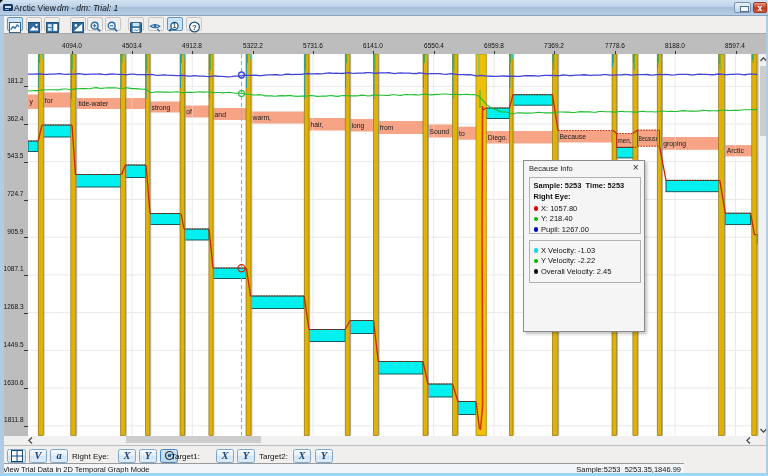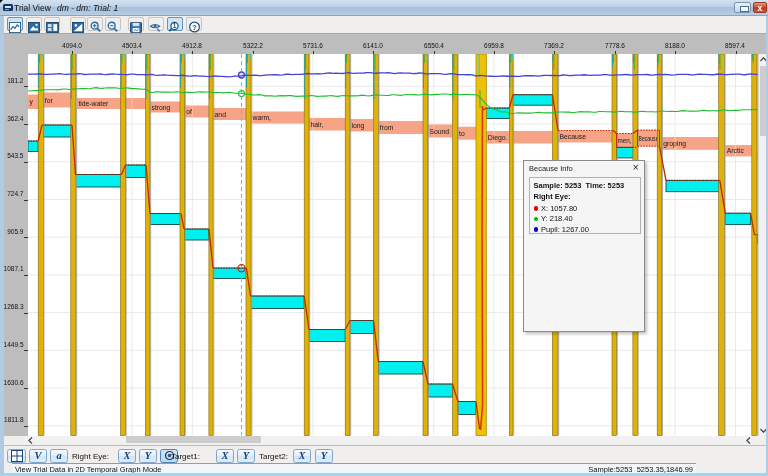--- a/index.html
+++ b/index.html
@@ -27,39 +27,39 @@
 #vsb { position:absolute; left:757.5px; top:54px; width:9px; height:381.5px; background:#f1f1f1; border-left:1px solid #d5d5d5; }
 #vsb .th { position:absolute; left:1.5px; top:12px; width:6px; height:70px; background:#cdcdcd; }
 #hsb { position:absolute; left:24px; top:435.8px; width:734px; height:8px; background:#f1f1f1; }
 #hsb .th { position:absolute; left:102px; top:0.5px; width:135px; height:7px; background:#cdcdcd; }
 #btbar { position:absolute; left:0; top:444.5px; width:768px; height:18px; background:#f0efee; border-top:1px solid #bdbdbd; }
 .bbtn { position:absolute; top:3.5px; height:13.5px; border:1px solid #7da7cc; border-radius:2.5px;
   background:linear-gradient(#f7fafd,#e3eef9 48%,#d3e5f4 52%,#dfecf8); text-align:center;
   font-family:"Liberation Serif",serif; font-weight:bold; font-style:italic; font-size:10.5px; color:#16437a; line-height:12px; }
 .bbtn.bsel { background:linear-gradient(#cde3f6,#b8d7f0); border-color:#4a84b8; }
 .blab { position:absolute; top:6.5px; font-size:8px; color:#111; }
-#status { position:absolute; left:12px; top:462.5px; width:684px; height:10px; background:#f2f6f9; border-top:1px solid #9a9a9a; }
+#status { position:absolute; left:0; top:462.5px; width:684px; height:10px; background:#f2f6f9; border-top:1px solid #9a9a9a; }
 #status .l { position:absolute; left:3px; top:1.5px; font-size:7.5px; color:#111; }
 #status .r { position:absolute; right:3px; top:1.5px; font-size:7.5px; color:#111; }
 #bedge { position:absolute; left:0; top:472.5px; width:768px; height:3.5px; background:#9bd7f5; }
 #ledge { position:absolute; left:0; top:15.5px; width:3.5px; height:459px; background:#b0cbe4; }
 #redge { position:absolute; right:0; top:15.5px; width:2.5px; height:459px; background:#b0cbe4; }
 #popup { position:absolute; left:523px; top:159.5px; width:121.5px; height:172.5px; background:#f5f5f5;
   border:1px solid #8a8a8a; box-shadow:2px 2px 3px rgba(0,0,0,0.25); }
 .pbox { position:absolute; left:4.5px; width:112px; border:1px solid #b2b2b2; }
 .pb { position:absolute; left:4px; font-size:7.5px; font-weight:bold; color:#111; white-space:nowrap; }
 .pr { position:absolute; left:4px; font-size:7.5px; color:#111; white-space:nowrap; }
 .dot { display:inline-block; width:4.5px; height:4.5px; border-radius:50%; margin-right:3px; }
 </style></head>
 <body>
 <div id="win">
 <div id="title">
       <div style="position:absolute;left:0;top:0;width:0;height:0;border-left:3px solid #101010;border-bottom:3px solid transparent"></div>
       <div id="ticon"></div>
-      <div class="txt">Trial View</div>
+      <div class="txt">Arctic View</div>
       <div class="txt2">dm - dm: Trial: 1</div>
 <div class="wbtn" id="wrestore"></div>
       <div class="wbtn" id="wclose">x</div>
     </div>
 <div id="tbar">
       <div class="tbtn sel" style="left:6.5px"><svg width="12" height="11" viewBox="0 0 14 13">
           <rect x="0.5" y="0.5" width="13" height="12" fill="#fff" stroke="#1d4e77"></rect>
           <polyline points="2,9 4.5,5.5 7,7.5 9.5,3.5 12,5.5" fill="none" stroke="#2a6ca6" stroke-width="1.5"></polyline>
         </svg></div>
       <div class="tbtn" style="left:25.5px"><svg width="12" height="11" viewBox="0 0 14 13">
@@ -442,13 +442,18 @@
 <div id="popup">
  <div style="position:absolute;left:5px;top:3px;font-size:7.5px;color:#222">Because Info</div>
  <div style="position:absolute;right:5px;top:1px;font-size:10px;color:#222">×</div>
  <div class="pbox" style="top:16.5px;height:57px">
    <div class="pb" style="top:3px">Sample: 5253&nbsp;&nbsp;Time: 5253</div>
    <div class="pb" style="top:14px">Right Eye:</div>
    <div class="pr" style="top:25.5px"><span class="dot" style="background:#e00000"></span>X: 1057.80</div>
    <div class="pr" style="top:36px"><span class="dot" style="background:#00b400"></span>Y: 218.40</div>
    <div class="pr" style="top:46.5px"><span class="dot" style="background:#0000cc"></span>Pupil: 1267.00</div>
  </div>
+ <div class="pbox" style="top:79px;height:43px">
+   <div class="pr" style="top:5px"><span class="dot" style="background:#00dbe2"></span>X Velocity: -1.03</div>
+   <div class="pr" style="top:15.5px"><span class="dot" style="background:#00b400"></span>Y Velocity: -2.22</div>
+   <div class="pr" style="top:26px"><span class="dot" style="background:#111"></span>Overall Velocity: 2.45</div>
+ </div>
 </div>
 </div>
 </body></html>

